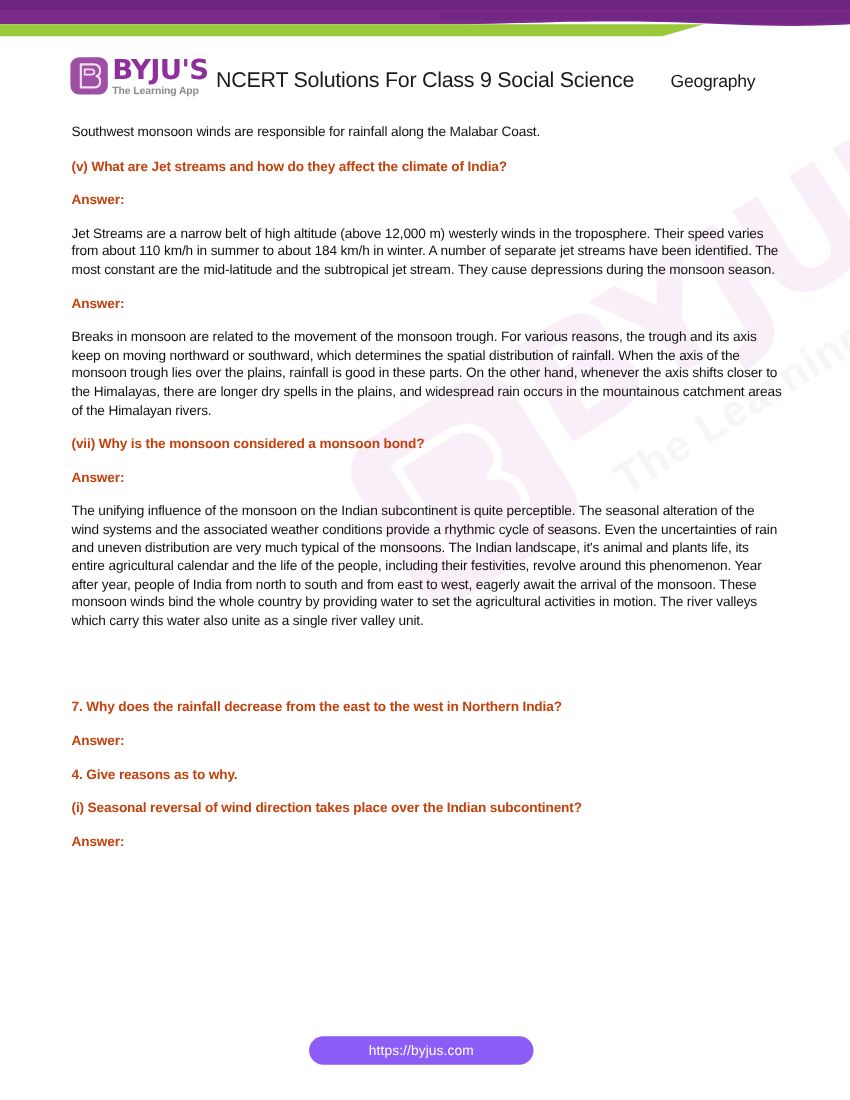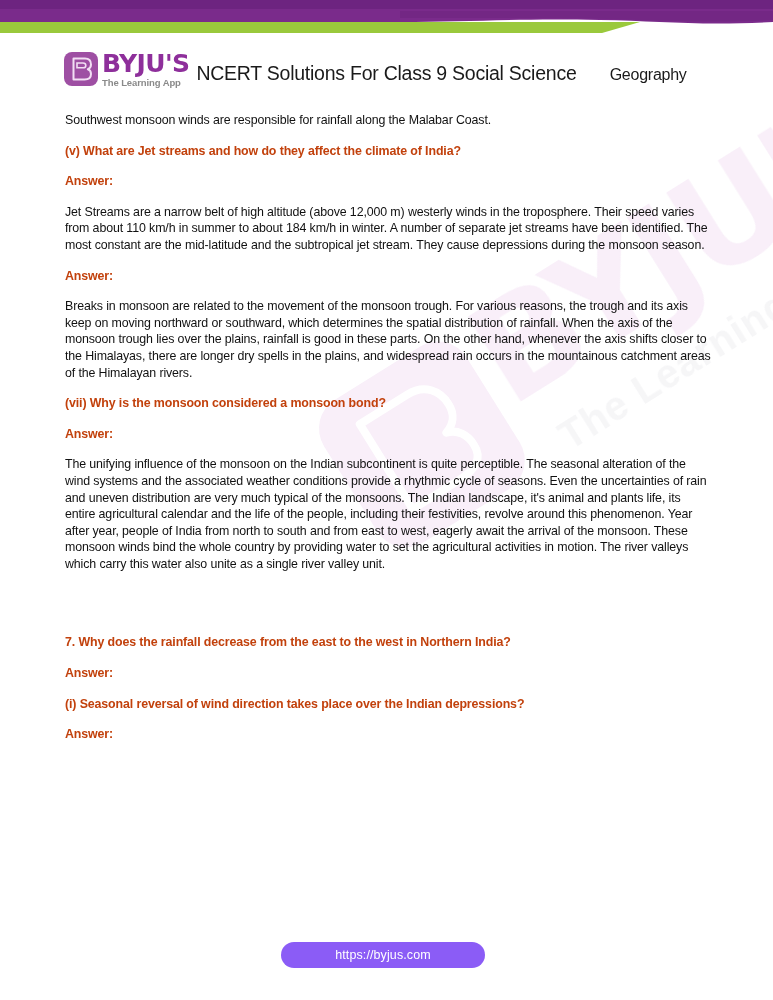--- a/index.html
+++ b/index.html
@@ -250,19 +250,20 @@
     <p class="blk q">(v) What are Jet streams and how do they affect the climate of India?</p>
     <p class="blk ans-label">Answer:</p>
     <p class="blk para">Jet Streams are a narrow belt of high altitude (above 12,000 m) westerly winds in the troposphere. Their speed varies from about 110 km/h in summer to about 184 km/h in winter. A number of separate jet streams have been identified. The most constant are the mid-latitude and the subtropical jet stream. They cause depressions during the monsoon season.</p>
     <p class="blk ans-label">Answer:</p>
     <p class="blk para">Breaks in monsoon are related to the movement of the monsoon trough. For various reasons, the trough and its axis keep on moving northward or southward, which determines the spatial distribution of rainfall. When the axis of the monsoon trough lies over the plains, rainfall is good in these parts. On the other hand, whenever the axis shifts closer to the Himalayas, there are longer dry spells in the plains, and widespread rain occurs in the mountainous catchment areas of the Himalayan rivers.</p>
     <p class="blk q">(vii) Why is the monsoon considered a monsoon bond?</p>
     <p class="blk ans-label">Answer:</p>
     <p class="blk gap-after">The unifying influence of the monsoon on the Indian subcontinent is quite perceptible. The seasonal alteration of the wind systems and the associated weather conditions provide a rhythmic cycle of seasons. Even the uncertainties of rain and uneven distribution are very much typical of the monsoons. The Indian landscape, it's animal and plants life, its entire agricultural calendar and the life of the people, including their festivities, revolve around this phenomenon. Year after year, people of India from north to south and from east to west, eagerly await the arrival of the monsoon. These monsoon winds bind the whole country by providing water to set the agricultural activities in motion. The river valleys which carry this water also unite as a single river valley unit.</p>
     <p class="blk q">7. Why does the rainfall decrease from the east to the west in Northern India?</p>
     <p class="blk ans-label">Answer:</p>
-    <p class="blk q">(i) Seasonal reversal of wind direction takes place over the Indian depressions?</p>
+    <p class="blk q">4. Give reasons as to why.</p>
+    <p class="blk q">(i) Seasonal reversal of wind direction takes place over the Indian subcontinent?</p>
     <p class="blk ans-label">Answer:</p>
   </div>
 
 <a class="footer-link" href="#">
   <span>https://byjus.com</span>
 </a>
 
 </body></html>

